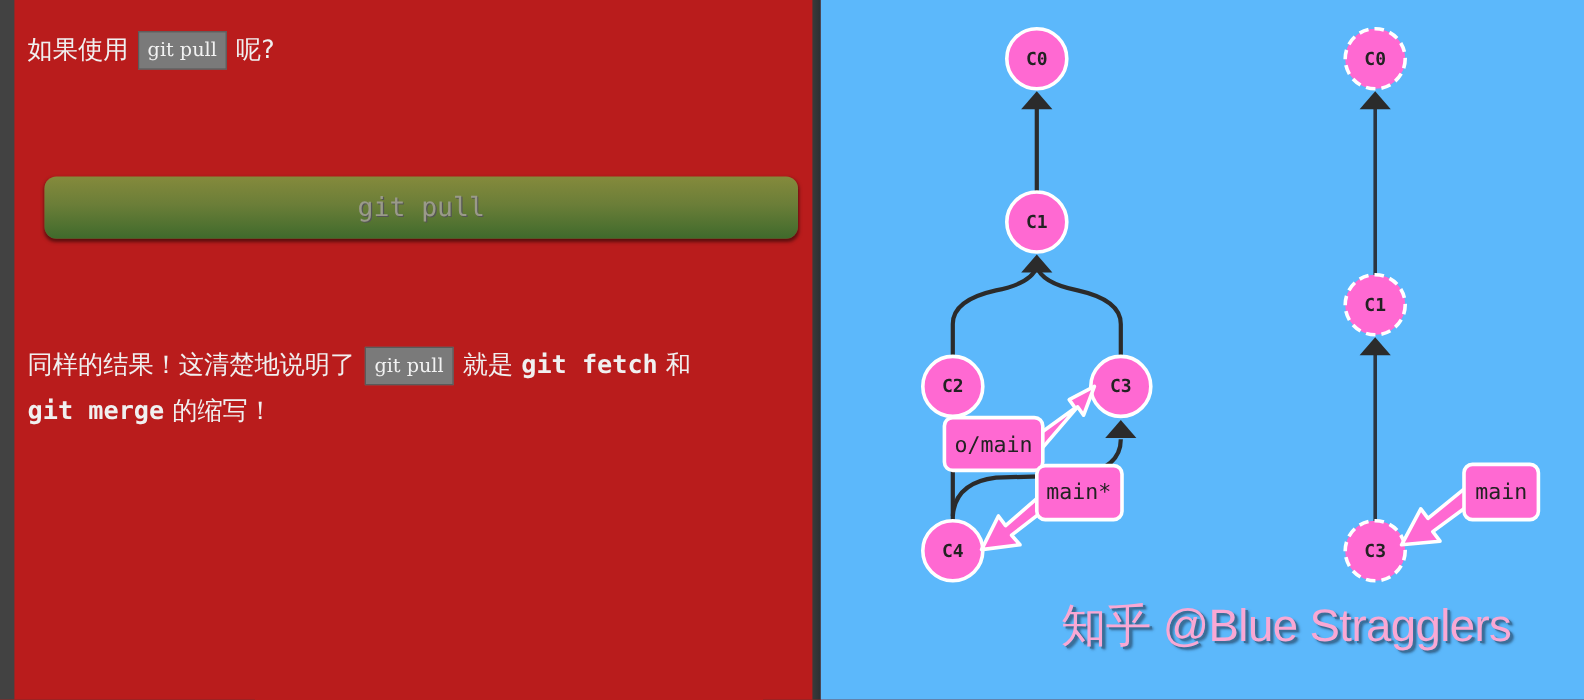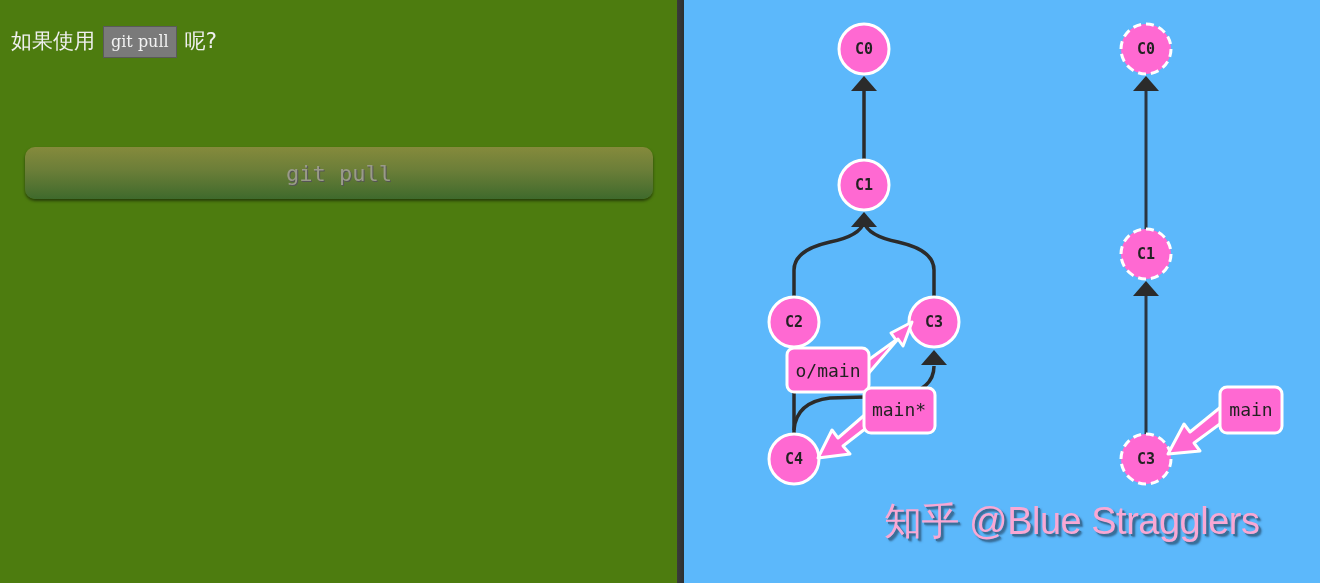--- a/index.html
+++ b/index.html
@@ -2,22 +2,22 @@
 <html><head>
   <meta charset="utf-8">
   <style>
     html, body { margin: 0; padding: 0; }
     body {
       width: 1320px; height: 583px; overflow: hidden; position: relative;
       font-family: "DejaVu Sans", sans-serif;
       background: #424242;
     }
     .left {
-      position: absolute; left: 0; top: 0; width: 677px; height: 583px;
-      background: #4d7c0f; color: #eeeeee;
+      position: absolute; left: 12px; top: 0; width: 677px; height: 583px;
+      background: #b91c1c; color: #eeeeee;
     }
     .divider {
       position: absolute; left: 677px; top: 0; width: 7px; height: 583px;
       background: linear-gradient(to right, #3a3a3a, #2a3032);
     }
     .right {
       position: absolute; left: 684px; top: 0; width: 636px; height: 583px;
       background: #5cb8fb;
     }
     .para {
@@ -59,20 +59,27 @@
 
 <div class="left">
   <div class="para p1">
     <span>如果使用</span><span class="code">git pull</span><span>呢?</span>
   </div>
 
   <div class="cmd-btn">
     <span>git pull</span>
   </div>
 
+  <div class="para p2">
+    <span>同样的结果！这清楚地说明了</span><span class="code">git pull</span><span>就是</span>
+    <span class="bold-code">git fetch</span>
+    <span>和</span><br>
+    <span class="bold-code">git merge</span>
+    <span>的缩写！</span>
+  </div>
 </div>
 
 <div class="divider"></div>
 
 <div class="right"></div>
 
 <svg class="graph" width="1320" height="583">
 
   <g stroke="#2b2b2b" stroke-width="3.5" fill="none">
     <line x1="864" y1="160" x2="864" y2="88"></line>

